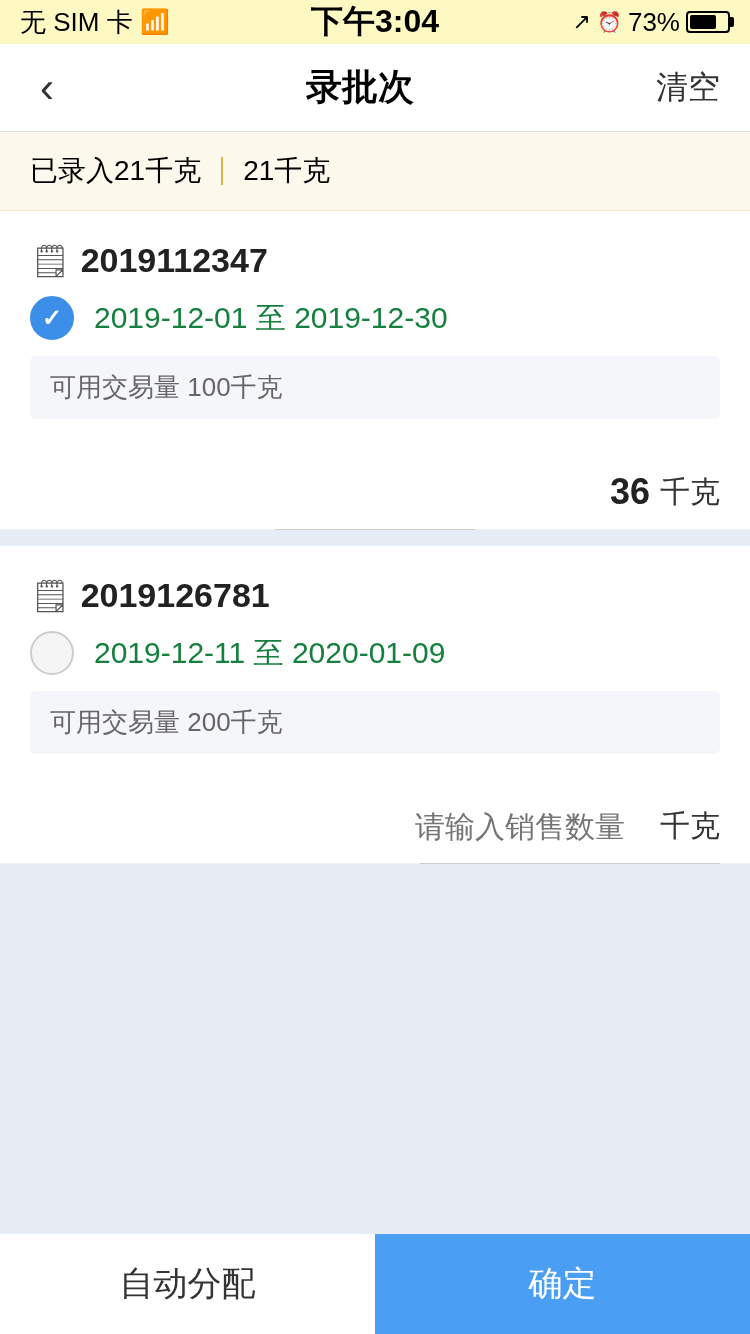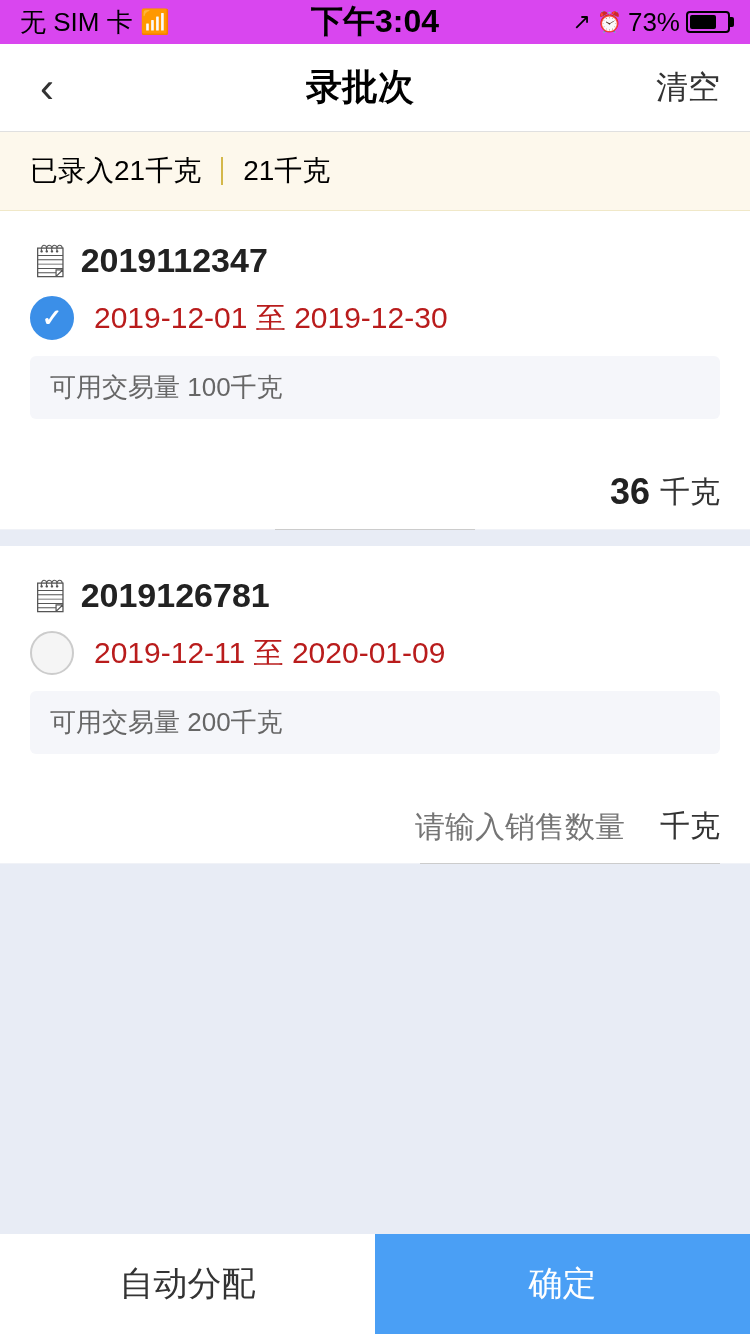--- a/index.html
+++ b/index.html
@@ -9,21 +9,21 @@
       min-height: 1334px;
       font-family: -apple-system, "PingFang SC", "Helvetica Neue", sans-serif;
       background: #f0f2f7;
       overflow-x: hidden;
     }
 
     
     .status-bar {
       width: 750px;
       height: 44px;
-      background: #d946ef;
+      background: #fef9c3;
       display: flex;
       align-items: center;
       justify-content: space-between;
       padding: 0 20px;
       font-size: 28px;
     }
     .status-left {
       display: flex;
       align-items: center;
       gap: 8px;
@@ -169,21 +169,21 @@
       background: #3b8fe8;
       border-color: #3b8fe8;
     }
     .radio-check {
       color: #fff;
       font-size: 24px;
       font-weight: 700;
     }
     .date-range {
       font-size: 30px;
-      color: #b91c1c;
+      color: #15803d;
     }
 
     .avail-box {
       background: #f5f6fa;
       border-radius: 6px;
       padding: 14px 20px;
       font-size: 26px;
       color: #666;
       margin-bottom: 16px;
     }

